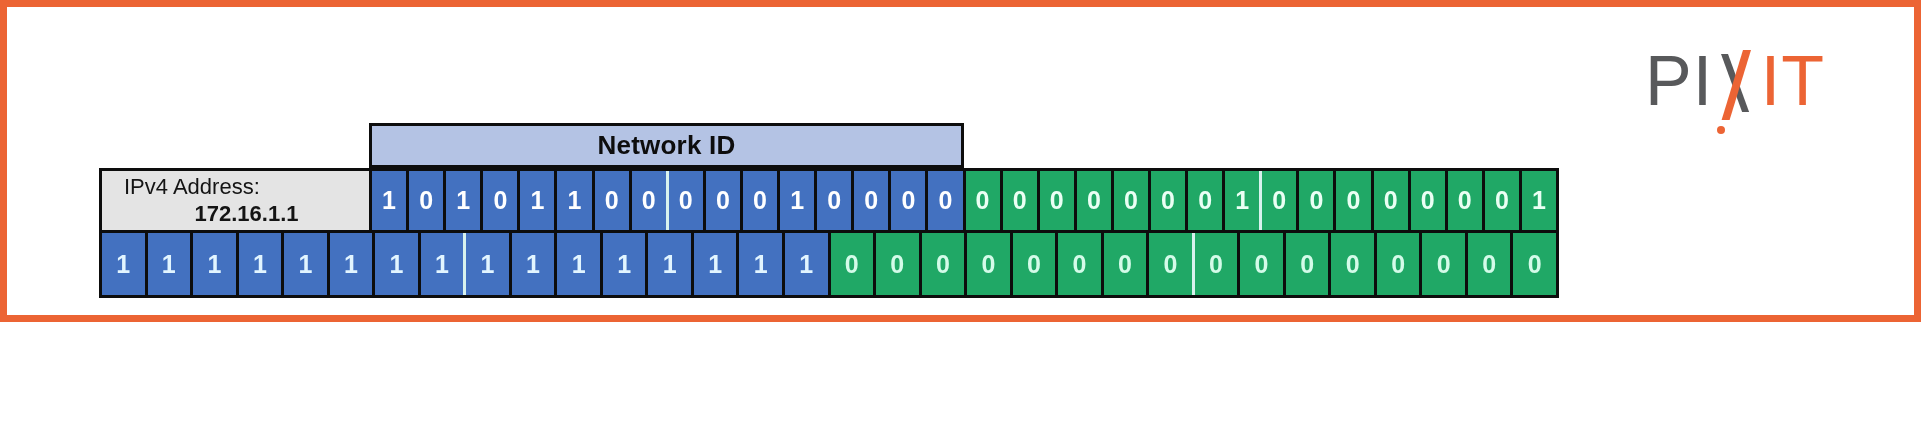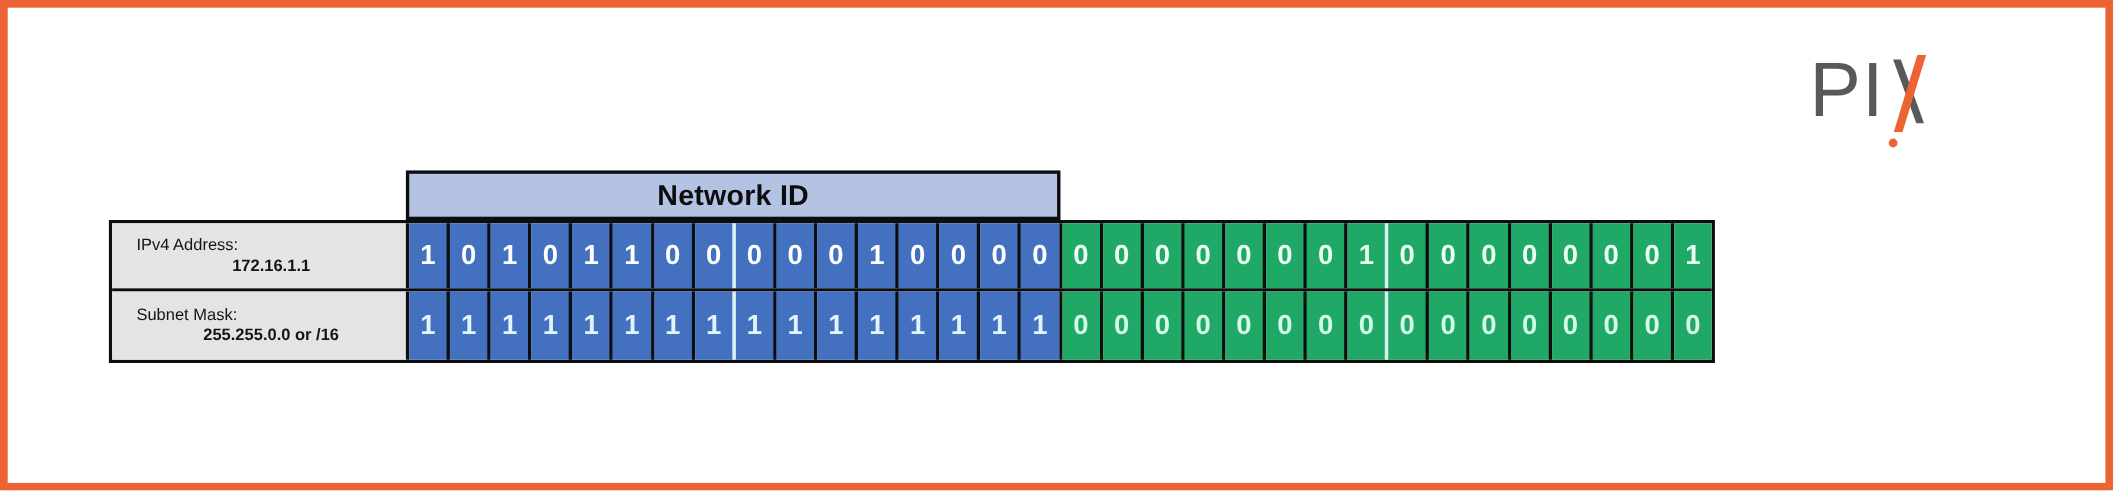--- a/index.html
+++ b/index.html
@@ -6,21 +6,21 @@
     margin: 0;
     padding: 0;
     background: #ffffff;
   }
   body {
     font-family: "Liberation Sans", sans-serif;
   }
   .page {
     position: relative;
     width: 1921px;
-    height: 446px;
+    height: 322px;
     background: #ffffff;
     box-sizing: border-box;
     border: 7px solid #ec6434;
     overflow: hidden;
   }
 
   
   .logo {
     position: absolute;
     left: 1638px;
@@ -79,21 +79,21 @@
     width: 8px;
     height: 8px;
     border-radius: 50%;
     background: #ec6434;
   }
 
   
   .diagram {
     position: absolute;
     left: 92px;
-    top: 148px;
+    top: 116px;
     width: 1460px;
     height: 185px;
   }
 
   
   .band-row {
     position: absolute;
     left: 270px;
     top: 0;
     width: 1190px;
@@ -141,21 +141,21 @@
   }
   .row-label {
     flex: 0 0 270px;
     background: #e4e4e4;
     box-sizing: border-box;
     border-right: 3px solid #0d0d0d;
     display: flex;
     flex-direction: column;
     justify-content: center;
     padding-left: 22px;
-    font-size: 15px;
+    font-size: 22px;
     color: #141414;
     line-height: 1.22;
   }
   .row-label .l1 { font-weight: 400; }
   .row-label .l2 { font-weight: 700; text-align: center; }
 
   .bits {
     flex: 1 1 auto;
     display: flex;
   }
@@ -196,20 +196,21 @@
 
 <div class="page">
 
   <div class="logo">
     <div class="logo-row">
       <span class="logo-p">PI</span>
       <span class="logo-v">
         <span class="bar-left"></span>
         <span class="bar-right"></span>
       </span>
+      <span class="logo-it"><span>I</span><span>T</span></span>
     </div>
     <span class="logo-dot"></span>
   </div>
 
   <div class="diagram">
 
     <div class="band-row">
       <div class="band network">
         <span>Network ID</span>
       </div>
@@ -325,24 +326,20 @@
                 <span class="glyph">0</span>
               </div>
             <div class="bit host">
                 <span class="glyph">1</span>
               </div>
           </div>
         </div>
       </div>
 
       <div class="row second">
-        <div class="row-label">
-          <span class="l1">Subnet Mask:</span>
-          <span class="l2">255.255.0.0 or /16</span>
-        </div>
         <div class="bits">
           <div class="octet">
             <div class="bit net">
                 <span class="glyph">1</span>
               </div>
             <div class="bit net">
                 <span class="glyph">1</span>
               </div>
             <div class="bit net">
                 <span class="glyph">1</span>

